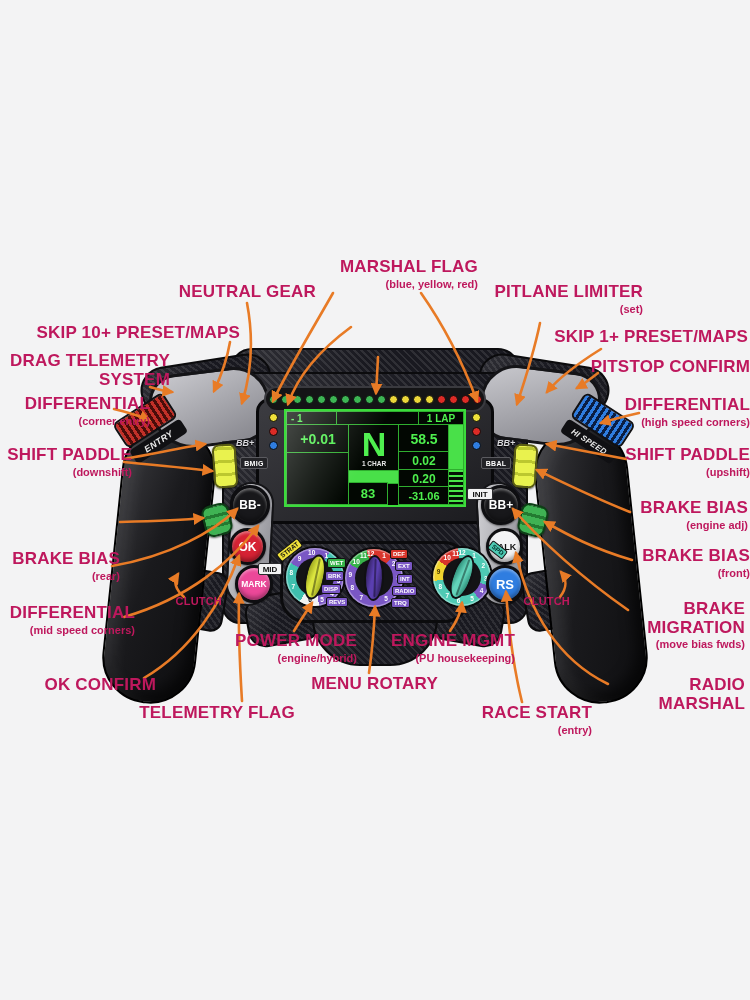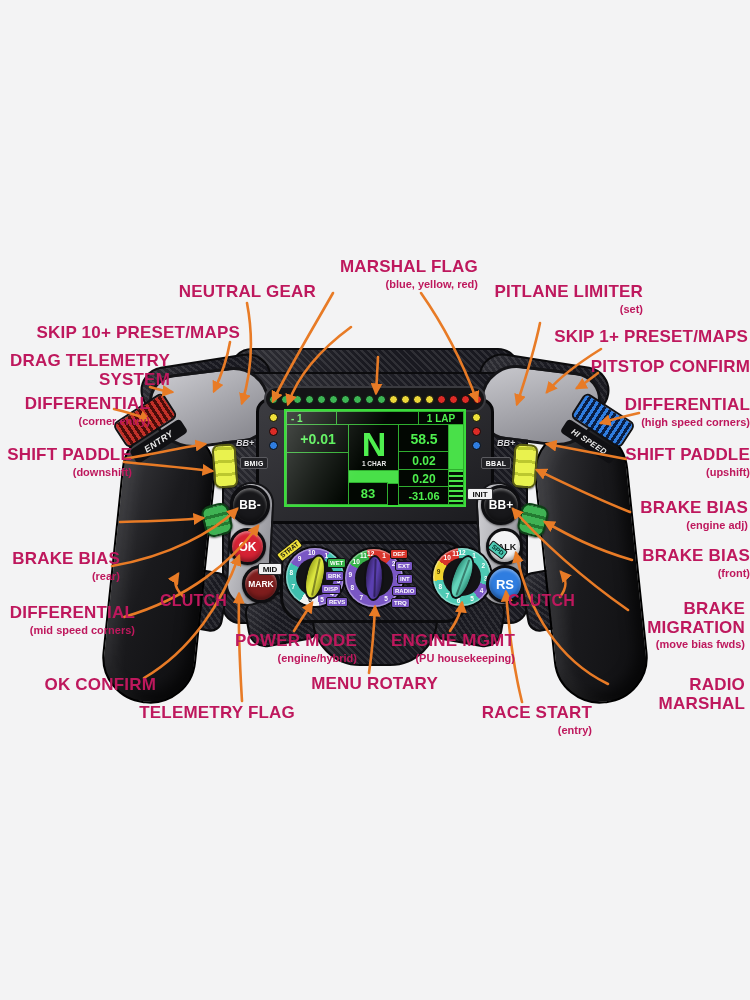--- a/index.html
+++ b/index.html
@@ -46,21 +46,21 @@
   .rtag.big{font-size:6.5px;}
   
   #screen{position:absolute;left:284px;top:409px;width:182px;height:98px;background:#010401;border:2px solid #3bdc3b;}
   .scell{position:absolute;border:1.5px solid #2fae2f;color:#4ef04e;font-weight:bold;display:flex;align-items:center;justify-content:center;background:#020702;}
   #screen .sheen{position:absolute;left:0;top:0;width:100%;height:100%;z-index:5;pointer-events:none;
         background:linear-gradient(118deg, rgba(255,255,255,.28) 0%, rgba(255,255,255,.10) 28%, rgba(255,255,255,0) 46%);}
   
   .lbl{position:absolute;text-align:right;color:#be185d;z-index:31;}
   .lbl .t{font-size:17px;font-weight:800;line-height:18.5px;letter-spacing:.2px;display:block;}
   .lbl .s{font-size:11px;font-weight:bold;line-height:14px;display:block;}
-  .lbl.small .t{font-size:16px;line-height:12px;}
+  .lbl.small .t{font-size:11px;line-height:12px;}
   #arrows{position:absolute;left:0;top:0;z-index:30;pointer-events:none;}
   .shiftpill{position:absolute;left:264px;top:386px;width:222px;height:26px;border-radius:13px;background:#141416;
         border:2px solid #3a3a3f;display:flex;align-items:center;justify-content:center;gap:3px;z-index:7;}
   .led{width:9px;height:9px;border-radius:50%;border:1px solid #0a0a0a;}
   .sideled{position:absolute;width:9px;height:9px;border-radius:50%;border:1.5px solid #0a0a0a;}
   .ribbed{width:60px;height:30px;border-radius:6px;border:2px solid #101013;}
   .rotlabel{width:60px;height:16px;background:#101013;border-radius:4px;color:#e8e8e8;font-size:9px;font-style:italic;
         font-weight:bold;display:flex;align-items:center;justify-content:center;margin-top:2px;letter-spacing:.4px;}
 </style>
 </head>
@@ -159,21 +159,21 @@
     <div class="scell" style="left:162px;top:13px;width:16px;height:47px;background:#49e049;"></div>
     <div class="scell" style="left:162px;top:58px;width:16px;height:36px;background:repeating-linear-gradient(180deg,#47e647 0 2px,#041204 2px 5px);"></div>
     <div class="sheen"></div>
   </div>
 
   <div class="abs strip" style="left:228px;top:482px;width:44px;height:124px;transform:rotate(3deg);z-index:6;"></div>
   <div class="abs strip" style="left:478px;top:482px;width:44px;height:124px;transform:rotate(-3deg);z-index:6;"></div>
 
   <div class="btn" style="left:230px;top:485px;width:40px;height:40px;background:#18181b;font-size:12px;z-index:7;">BB-</div>
   <div class="btn" style="left:229px;top:528px;width:37px;height:37px;background:#d62234;font-size:12px;z-index:7;">OK</div>
-  <div class="btn" style="left:242px;top:565px;width:38px;height:38px;background:#7f1d1d;font-size:8.5px;z-index:7;">MARK</div>
+  <div class="btn" style="left:235px;top:565px;width:38px;height:38px;background:#ec4899;font-size:8.5px;z-index:7;">MARK</div>
 
   <div class="btn" style="left:481px;top:485px;width:40px;height:40px;background:#18181b;font-size:12px;z-index:7;">BB+</div>
   <div class="btn" style="left:486px;top:528px;width:37px;height:37px;background:#f2f2f4;color:#111;font-size:9px;z-index:7;">TALK</div>
   <div class="btn" style="left:486px;top:565px;width:38px;height:38px;background:#2f7de0;font-size:13px;z-index:7;">RS</div>
 
   <div class="paddle-y" style="left:213px;top:444px;transform:rotate(-4deg);z-index:6;"></div>
   <div class="paddle-y" style="left:513px;top:444px;transform:rotate(4deg);z-index:6;"></div>
   <div class="rocker-g" style="left:203px;top:504px;transform:rotate(-14deg);z-index:6;"></div>
   <div class="rocker-g" style="left:519px;top:504px;transform:rotate(14deg);z-index:6;"></div>
 

